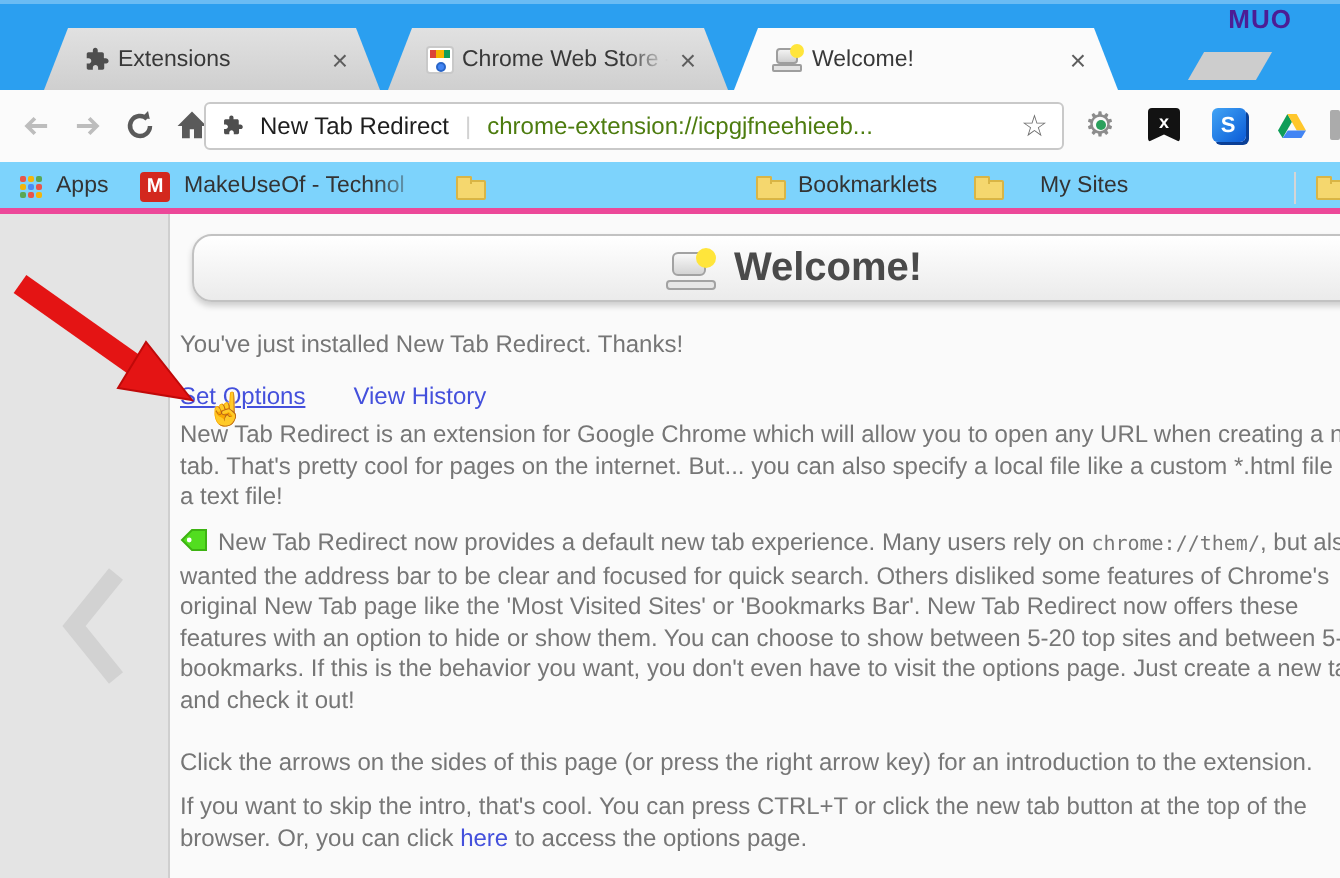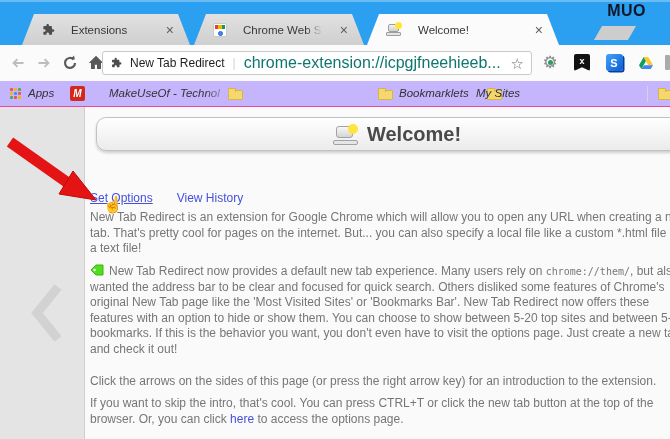--- a/index.html
+++ b/index.html
@@ -5,56 +5,56 @@
   * { margin:0; padding:0; box-sizing:border-box; }
   body { background:#888; }
   #app {
     position:relative; width:670px; height:439px; overflow:hidden;
     font-family:"Liberation Sans", sans-serif; background:#E4E4E4;
   }
 
   
   .tabstrip { position:absolute; top:0; left:0; right:0; height:45px; background:#2B9FF0; }
   .tabstrip-highlight { position:absolute; top:0; left:0; right:0; height:2px; background:#6ABCF4; }
-  .watermark { position:absolute; top:2px; right:24px; color:#0f172a; font-weight:bold; font-size:16px; letter-spacing:.5px; }
-  .tab { position:absolute; top:14px; height:31px; display:flex; align-items:center; gap:16px;
+  .watermark { position:absolute; top:2px; right:24px; color:#4c1d95; font-weight:bold; font-size:13px; letter-spacing:.5px; }
+  .tab { position:absolute; top:14px; height:31px; display:flex; align-items:center; gap:4px;
          padding:0 16px 0 19px; clip-path:polygon(12px 0, calc(100% - 12px) 0, 100% 100%, 0 100%); }
   .tab.inactive { background:linear-gradient(#E1E1E1,#CFCFCF); }
   .tab.active   { background:#FBFBFB; }
   .tab-label { flex:1; font-size:11.5px; color:#383838; white-space:nowrap; overflow:hidden; }
   .fade { -webkit-mask-image:linear-gradient(to right,#000 78%,transparent 98%);
           mask-image:linear-gradient(to right,#000 78%,transparent 98%); }
   .tab-close { font-size:14px; color:#5E5E5E; line-height:1; cursor:default; }
   .newtab-btn { position:absolute; top:26px; left:598px; width:34px; height:14px;
                 background:#CDCDCD; transform:skewX(-30deg); }
 
   
   .toolbar { position:absolute; top:45px; left:0; right:0; height:36px; background:#FBFBFB; }
   .navicon { position:absolute; top:8px; width:20px; height:20px; }
   .omnibox { position:absolute; left:102px; top:6px; width:430px; height:24px; background:#FFF;
              border:1px solid #C9C9C9; border-radius:3px; display:flex; align-items:center;
              padding:0 7px; gap:8px; }
   .omni-name { font-size:12px; color:#1E1E1E; white-space:nowrap; }
   .omni-sep  { font-size:12px; color:#D2D2D2; }
-  .omni-url  { flex:1; font-size:16px; color:#0f766e; white-space:nowrap; overflow:hidden; }
+  .omni-url  { flex:1; font-size:12px; color:#4d7c0f; white-space:nowrap; overflow:hidden; }
   .omni-star { font-size:15px; color:#6E6E6E; line-height:1; }
   .extbtn { position:absolute; top:8px; width:18px; height:19px; display:flex; align-items:center; justify-content:center; }
   .gear-glyph { font-size:17px; color:#8C8C8C; line-height:1; }
   .gear-dot { position:absolute; left:6.5px; top:7px; width:5px; height:5px; border-radius:50%; background:#2AA05C; }
   .bext { width:16px; height:17px; background:#121212; border-radius:2px;
           clip-path:polygon(0 0,100% 0,100% 100%,50% 78%,0 100%);
           color:#FFF; font-size:9px; font-weight:bold; display:flex; justify-content:center; padding-top:2px; }
   .sext { width:17px; height:17px; border-radius:3px; background:linear-gradient(135deg,#41A4F5,#0B5BD7);
           color:#FFF; font-weight:bold; font-size:11px; display:flex; align-items:center; justify-content:center;
           box-shadow:1.5px 1.5px 0 #0A3F96; }
   .sliver { position:absolute; left:665px; top:10px; width:5px; height:15px; background:#ABABAB; border-radius:1px; }
 
   
-  .bookmarks { position:absolute; top:81px; left:0; right:0; height:26px; background:#c4b5fd;
-               border-bottom:1px solid #ec4899;font-style:italic; }
+  .bookmarks { position:absolute; top:81px; left:0; right:0; height:26px; background:#7dd3fc;
+               border-bottom:3px solid #ec4899; }
   .bm-label { position:absolute; top:6px; font-size:11.5px; color:#333; white-space:nowrap; overflow:hidden; }
   .apps-grid { position:absolute; left:10px; top:7px; display:grid;
                grid-template-columns:repeat(3,3px); grid-template-rows:repeat(3,3px); gap:1px; }
   .apps-grid span { display:block; border-radius:1px; }
   .apps-grid span:nth-child(1){background:#E8554A}.apps-grid span:nth-child(2){background:#F2B50C}
   .apps-grid span:nth-child(3){background:#59A755}.apps-grid span:nth-child(4){background:#F2B50C}
   .apps-grid span:nth-child(5){background:#4C8BF5}.apps-grid span:nth-child(6){background:#E8554A}
   .apps-grid span:nth-child(7){background:#59A755}.apps-grid span:nth-child(8){background:#E8554A}
   .apps-grid span:nth-child(9){background:#F2B50C}
   .muo-ic { position:absolute; width:15px; height:15px; background:#D3281E; border-radius:2px;
@@ -205,29 +205,29 @@
         <span></span>
         <span></span>
         <span></span>
         <span></span>
         <span></span>
         <span></span>
     </span>
     <span class="bm-label" style="left:28px">Apps</span>
 
     <span class="muo-ic" style="left:70px; top:5px">M</span>
-    <span class="bm-label fade" style="left:109px; width:122px">MakeUseOf - Technol</span>
+    <span class="bm-label fade" style="left:92px; width:122px">MakeUseOf - Technol</span>
 
     <span class="folder" style="left:228px; top:9px"></span>
 
     <span class="folder" style="left:378px; top:9px"></span>
     <span class="bm-label" style="left:399px">Bookmarklets</span>
 
     <span class="folder" style="left:487px; top:9px"></span>
-    <span class="bm-label" style="left:476px">My Sites</span>
+    <span class="bm-label" style="left:520px">My Sites</span>
 
     <span class="bm-sep"></span>
     <span class="folder" style="left:658px; top:9px"></span>
   </div>
 
   <div class="content">
 
     <svg class="chevron-left" width="34" height="62" viewBox="0 0 34 62">
       <polyline points="28,5 7,31 28,57" fill="none" stroke="#D2D2D2" stroke-width="9"></polyline>
     </svg>
@@ -236,20 +236,21 @@
 
       <div class="header-box">
         <span class="wlogo">
           <span class="wlogo-top"></span>
             <span class="wlogo-base"></span>
             <span class="wlogo-dot"></span>
         </span>
         <span class="header-title">Welcome!</span>
       </div>
 
+      <div class="intro-text">You've just installed New Tab Redirect. Thanks!</div>
 
       <div class="links-row">
         <a class="link underlined">Set Options</a>
         <a class="link">View History</a>
       </div>
 
       <div class="para" style="top:103px">
         <div>
           <span>New Tab Redirect is an extension for Google Chrome which will allow you to open </span><span class="em">any</span><span> URL when creating a new</span>
         </div>

